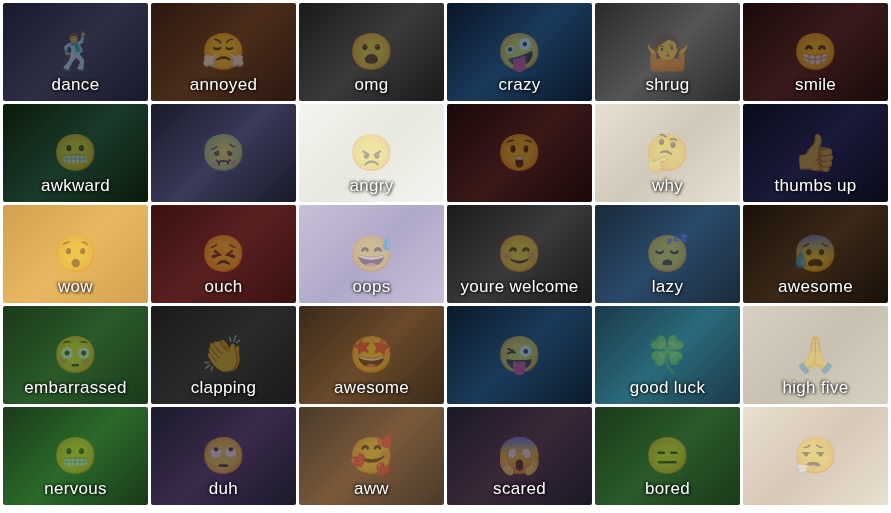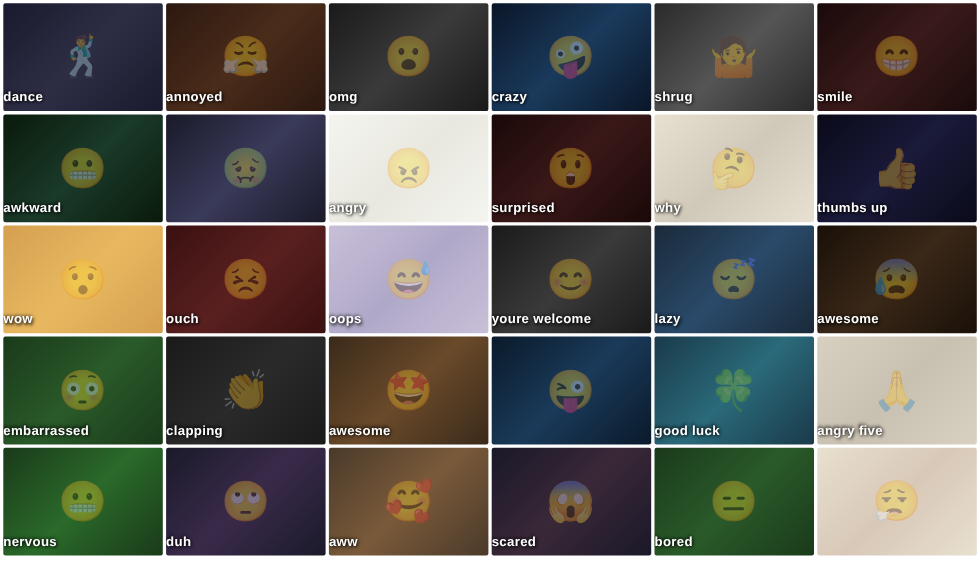--- a/index.html
+++ b/index.html
@@ -20,23 +20,24 @@
       aspect-ratio: 148/100;
       overflow: hidden;
       cursor: pointer;
       border-radius: 2px;
     }
     .cell-label {
       position: absolute;
       bottom: 6px;
       left: 0;
       right: 0;
+      text-align: center;
       color: #fff;
-      font-size: 12px;
-      font-weight: bold;
+      font-size: 17px;
+      font-weight: normal;
       text-shadow: 1px 1px 3px rgba(0,0,0,0.9), -1px -1px 3px rgba(0,0,0,0.7);
       letter-spacing: 0.3px;
     }
     
     .c-dance    { background: linear-gradient(135deg, #1a1a2e 0%, #2d2d44 50%, #1a1a2e 100%); }
     .c-annoyed  { background: linear-gradient(135deg, #2c1810 0%, #4a2c1a 50%, #2c1810 100%); }
     .c-omg      { background: linear-gradient(135deg, #1a1a1a 0%, #3a3a3a 50%, #1a1a1a 100%); }
     .c-crazy    { background: linear-gradient(135deg, #0a1628 0%, #1a3a5c 50%, #0a1628 100%); }
     .c-shrug    { background: linear-gradient(135deg, #2a2a2a 0%, #555 50%, #2a2a2a 100%); }
     .c-smile    { background: linear-gradient(135deg, #1a0a0a 0%, #3a1a1a 50%, #1a0a0a 100%); }
@@ -136,21 +137,20 @@
     <div class="cell c-angry">
       <div class="cell-inner">
         <span class="cell-emoji">😠</span>
       </div>
       <div class="cell-label">angry</div>
     </div>
     <div class="cell c-surprised">
       <div class="cell-inner">
         <span class="cell-emoji">😲</span>
       </div>
-      <div class="cell-label">surprised</div>
     </div>
     <div class="cell c-why">
       <div class="cell-inner">
         <span class="cell-emoji">🤔</span>
       </div>
       <div class="cell-label">why</div>
     </div>
     <div class="cell c-thumbsup">
       <div class="cell-inner">
         <span class="cell-emoji">👍</span>
@@ -219,21 +219,21 @@
     <div class="cell c-goodluck">
       <div class="cell-inner">
         <span class="cell-emoji">🍀</span>
       </div>
       <div class="cell-label">good luck</div>
     </div>
     <div class="cell c-highfive">
       <div class="cell-inner">
         <span class="cell-emoji">🙏</span>
       </div>
-      <div class="cell-label">angry five</div>
+      <div class="cell-label">high five</div>
     </div>
     <div class="cell c-nervous">
       <div class="cell-inner">
         <span class="cell-emoji">😬</span>
       </div>
       <div class="cell-label">nervous</div>
     </div>
     <div class="cell c-duh">
       <div class="cell-inner">
         <span class="cell-emoji">🙄</span>

